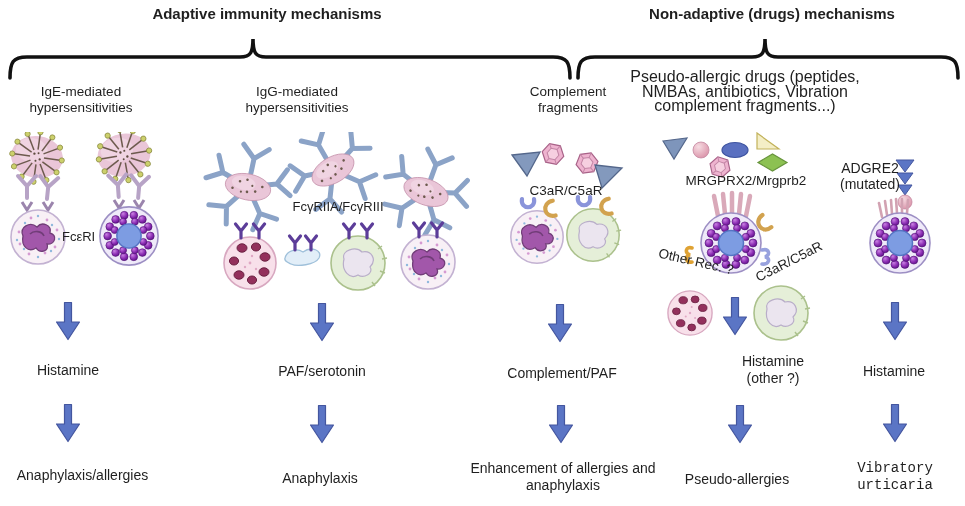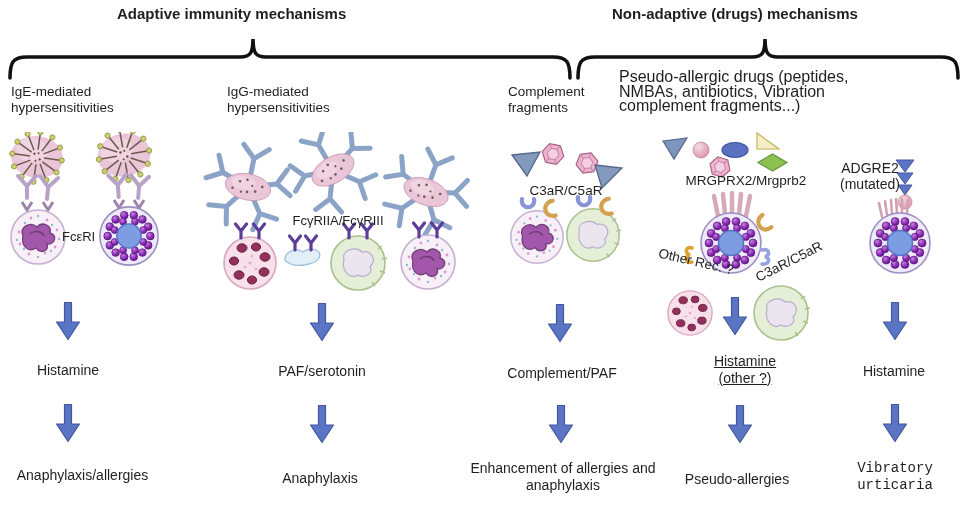--- a/index.html
+++ b/index.html
@@ -2,21 +2,21 @@
 <html style="--arrow: #5b75c5; --arrow-border: #44569f; --text: #1f1f1f; --brace: #111111;"><head>
 <meta charset="utf-8">
 <style>
   * { margin:0; padding:0; box-sizing:border-box; }
   html,body { background:#fff; }
   body {
     width:965px; height:506px; position:relative; overflow:hidden;
     font-family:"Liberation Sans", sans-serif; color:var(--text,#1f1f1f);
   }
   .abs { position:absolute; }
-  .t { position:absolute; text-align:left; line-height:16px; font-size:13.5px; }
+  .t { position:absolute; text-align:center; line-height:16px; font-size:13.5px; }
   .title { font-weight:bold; font-size:15px; line-height:20px; }
   .lbl { position:absolute; font-size:13px; line-height:15px; text-align:center; }
   .med, .out { position:absolute; text-align:center; font-size:14px; line-height:16.5px; }
   .rot { transform-origin:50% 50%; white-space:nowrap; }
   .brace path { fill:none; stroke:var(--brace,#111); stroke-width:3.6; stroke-linecap:round; }
   svg.arrow { position:absolute; width:26px; height:40px; }
   svg.arrow path { fill:var(--arrow,#5b75c5); stroke:var(--arrow-border,#44569f); stroke-width:1.2; stroke-linejoin:round; }
 </style>
 </head>
 <body>
@@ -289,21 +289,21 @@
       <line x1="52" y1="83" x2="50" y2="69"></line>
     <line x1="57" y1="82" x2="56" y2="68"></line>
       <line x1="62" y1="81" x2="61" y2="67"></line>
     <line x1="67" y1="81" x2="67" y2="67"></line>
       <line x1="72" y1="81" x2="73" y2="68"></line>
   </g>
   <use href="#mast" transform="translate(65,111)"></use>
 </svg>
 
 <div class="lbl" style="left:62px; top:192px; white-space:nowrap;margin-top:37px;">FcεRI</div>
-<div class="lbl" style="left:288px; top:213px; width:100px; white-space:nowrap;">FcγRIIA/FcγRIII</div>
+<div class="lbl" style="left:288px; top:199px; width:100px; white-space:nowrap;">FcγRIIA/FcγRIII</div>
 <div class="lbl" style="left:516px; top:183px; width:100px; font-size:13.5px;">C3aR/C5aR</div>
 <div class="lbl" style="left:671px; top:173px; width:150px; font-size:13.5px; white-space:nowrap;">MRGPRX2/Mrgprb2</div>
 <div class="lbl rot" style="left:646px; top:254px; width:100px; font-size:13.5px; transform:rotate(13deg);">Other Rec. ?</div>
 <div class="lbl rot" style="left:739px; top:254px; width:100px; font-size:13.5px; transform:rotate(-27deg);">C3aR/C5aR</div>
 <div class="lbl" style="left:830px; top:160px; width:80px; font-size:14px; line-height:16px;">ADGRE2 (mutated)</div>
 
 <svg class="arrow" style="left:55px;  top:301px;" viewBox="0 0 26 40">
     <path d="M9.5,1.5 h7 v19.5 h8 L13,38.5 L1.5,21 h8 z"></path>
   </svg>
 <svg class="arrow" style="left:309px; top:302px;" viewBox="0 0 26 40">
@@ -315,21 +315,21 @@
 <svg class="arrow" style="left:722px; top:296px;" viewBox="0 0 26 40">
     <path d="M9.5,1.5 h7 v19.5 h8 L13,38.5 L1.5,21 h8 z"></path>
   </svg>
 <svg class="arrow" style="left:882px; top:301px;" viewBox="0 0 26 40">
     <path d="M9.5,1.5 h7 v19.5 h8 L13,38.5 L1.5,21 h8 z"></path>
   </svg>
 
 <div class="med" style="left:8px;   top:362px; width:120px;">Histamine</div>
 <div class="med" style="left:262px; top:363px; width:120px;">PAF/serotonin</div>
 <div class="med" style="left:502px; top:365px; width:120px;">Complement/PAF</div>
-<div class="med" style="left:700px; top:353px; width:90px;text-decoration:underline;">Histamine (other ?)</div>
+<div class="med" style="left:728px; top:353px; width:90px;">Histamine (other ?)</div>
 <div class="med" style="left:834px; top:363px; width:120px;">Histamine</div>
 
 <svg class="arrow" style="left:55px;  top:403px;" viewBox="0 0 26 40">
     <path d="M9.5,1.5 h7 v19.5 h8 L13,38.5 L1.5,21 h8 z"></path>
   </svg>
 <svg class="arrow" style="left:309px; top:404px;" viewBox="0 0 26 40">
     <path d="M9.5,1.5 h7 v19.5 h8 L13,38.5 L1.5,21 h8 z"></path>
   </svg>
 <svg class="arrow" style="left:548px; top:404px;" viewBox="0 0 26 40">
     <path d="M9.5,1.5 h7 v19.5 h8 L13,38.5 L1.5,21 h8 z"></path>

